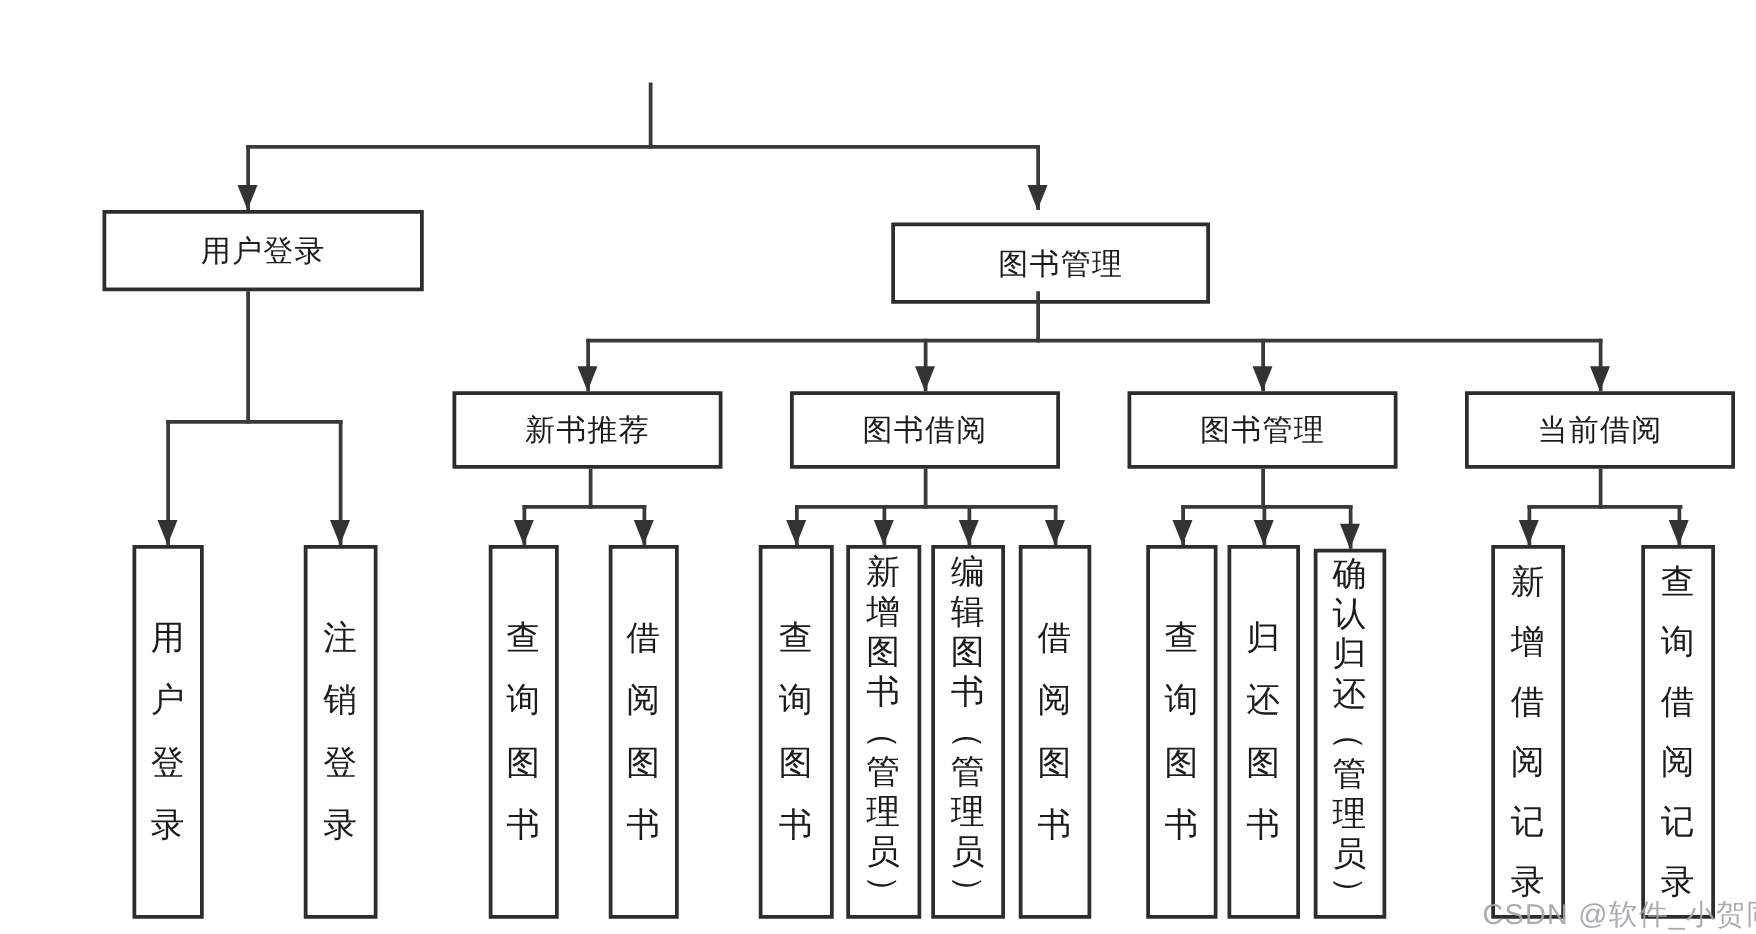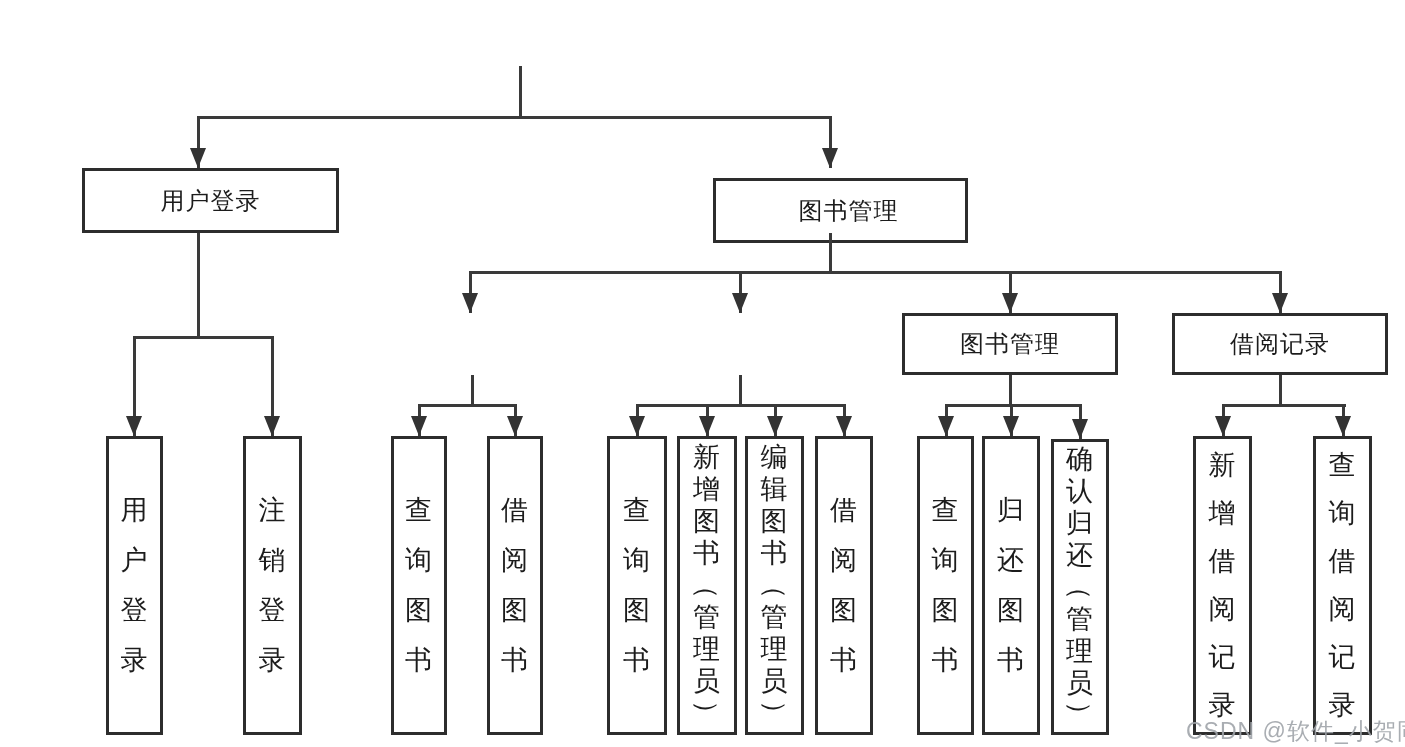--- a/index.html
+++ b/index.html
@@ -34,25 +34,31 @@
 <div id="stage">
 
 
   <div class="box" style="left:82px;top:168px;width:257px;height:65px;">
     <span>用户登录</span>
   </div>
   <div class="box" style="left:713px;top:178px;width:255px;height:65px;padding-left:16px;">
     <span>图书管理</span>
   </div>
 
+  <div class="box" style="left:362px;top:313px;width:216px;height:62px;">
+    <span>新书推荐</span>
+  </div>
+  <div class="box" style="left:632px;top:313px;width:216px;height:62px;">
+    <span>图书借阅</span>
+  </div>
   <div class="box" style="left:902px;top:313px;width:216px;height:62px;">
     <span>图书管理</span>
   </div>
   <div class="box" style="left:1172px;top:313px;width:216px;height:62px;">
-    <span>借阅记录</span>
+    <span>当前借阅</span>
   </div>
 
   <div class="box vbox" style="left:106px;top:436px;width:57px;height:299px;">
     <span class="vtext">
         <span style="height: 50px;">用</span>
         <span style="height: 50px;">户</span>
         <span style="height: 50px;">登</span>
         <span style="height: 50px;">录</span>
       </span>
   </div>

